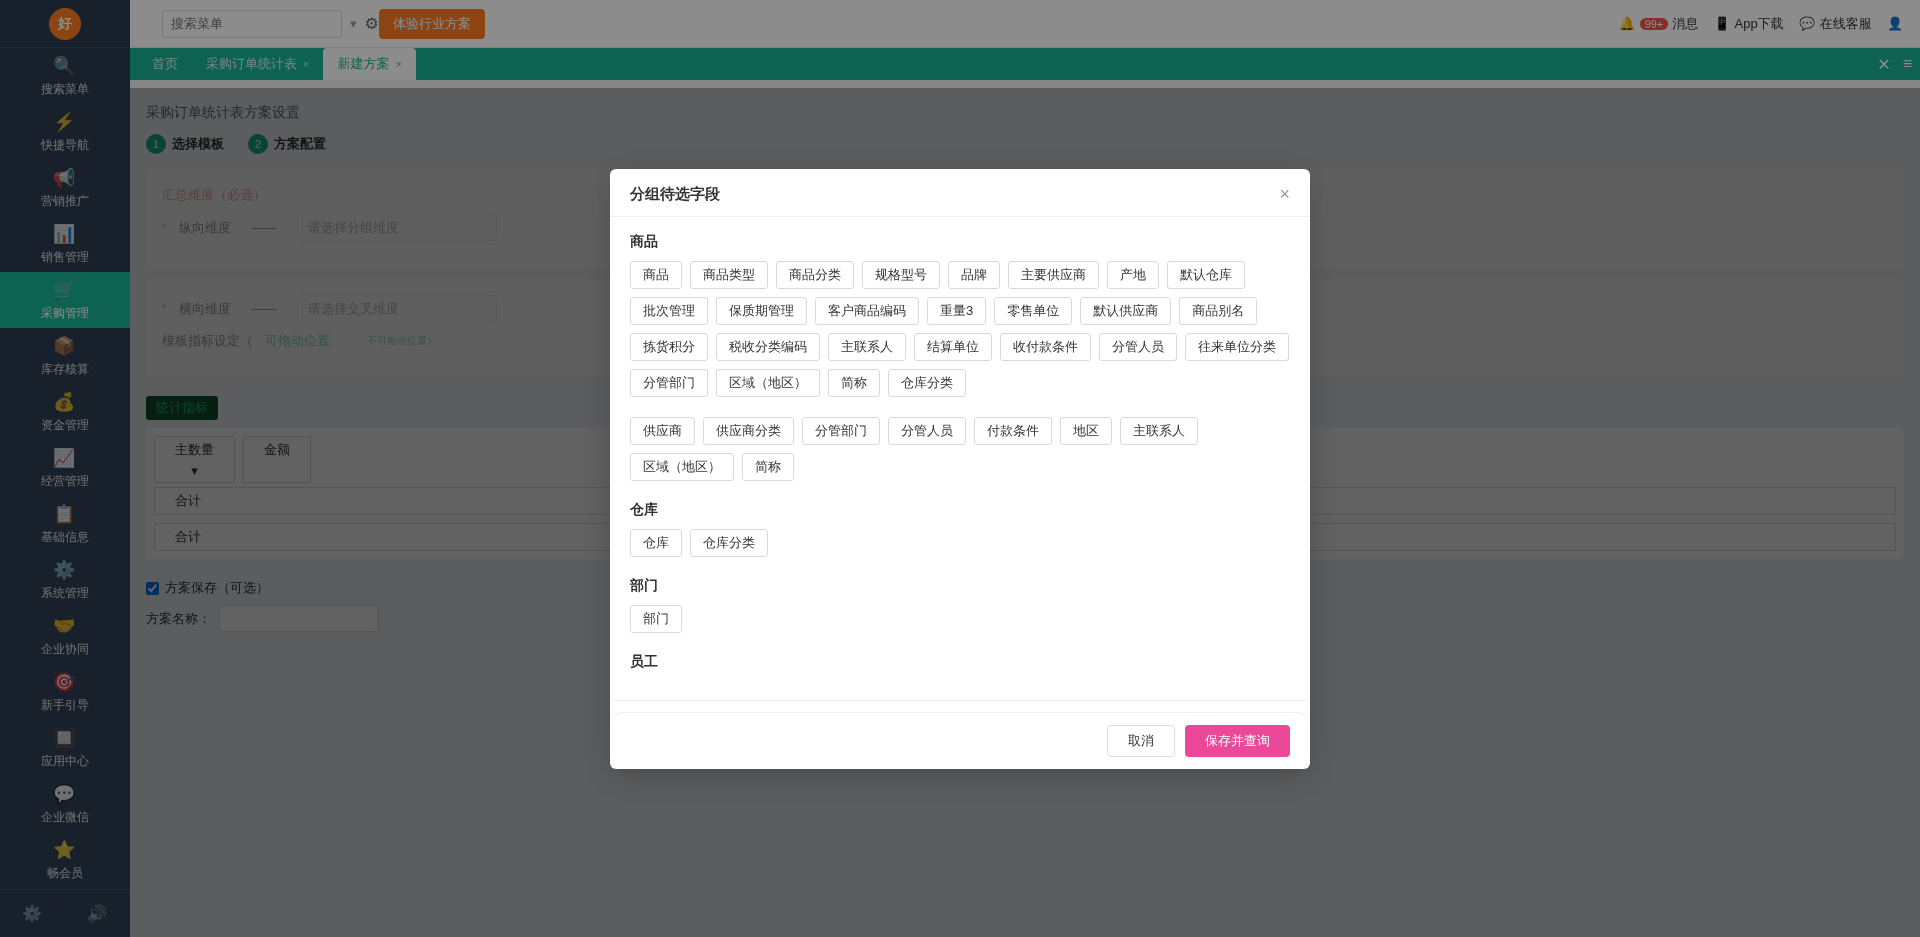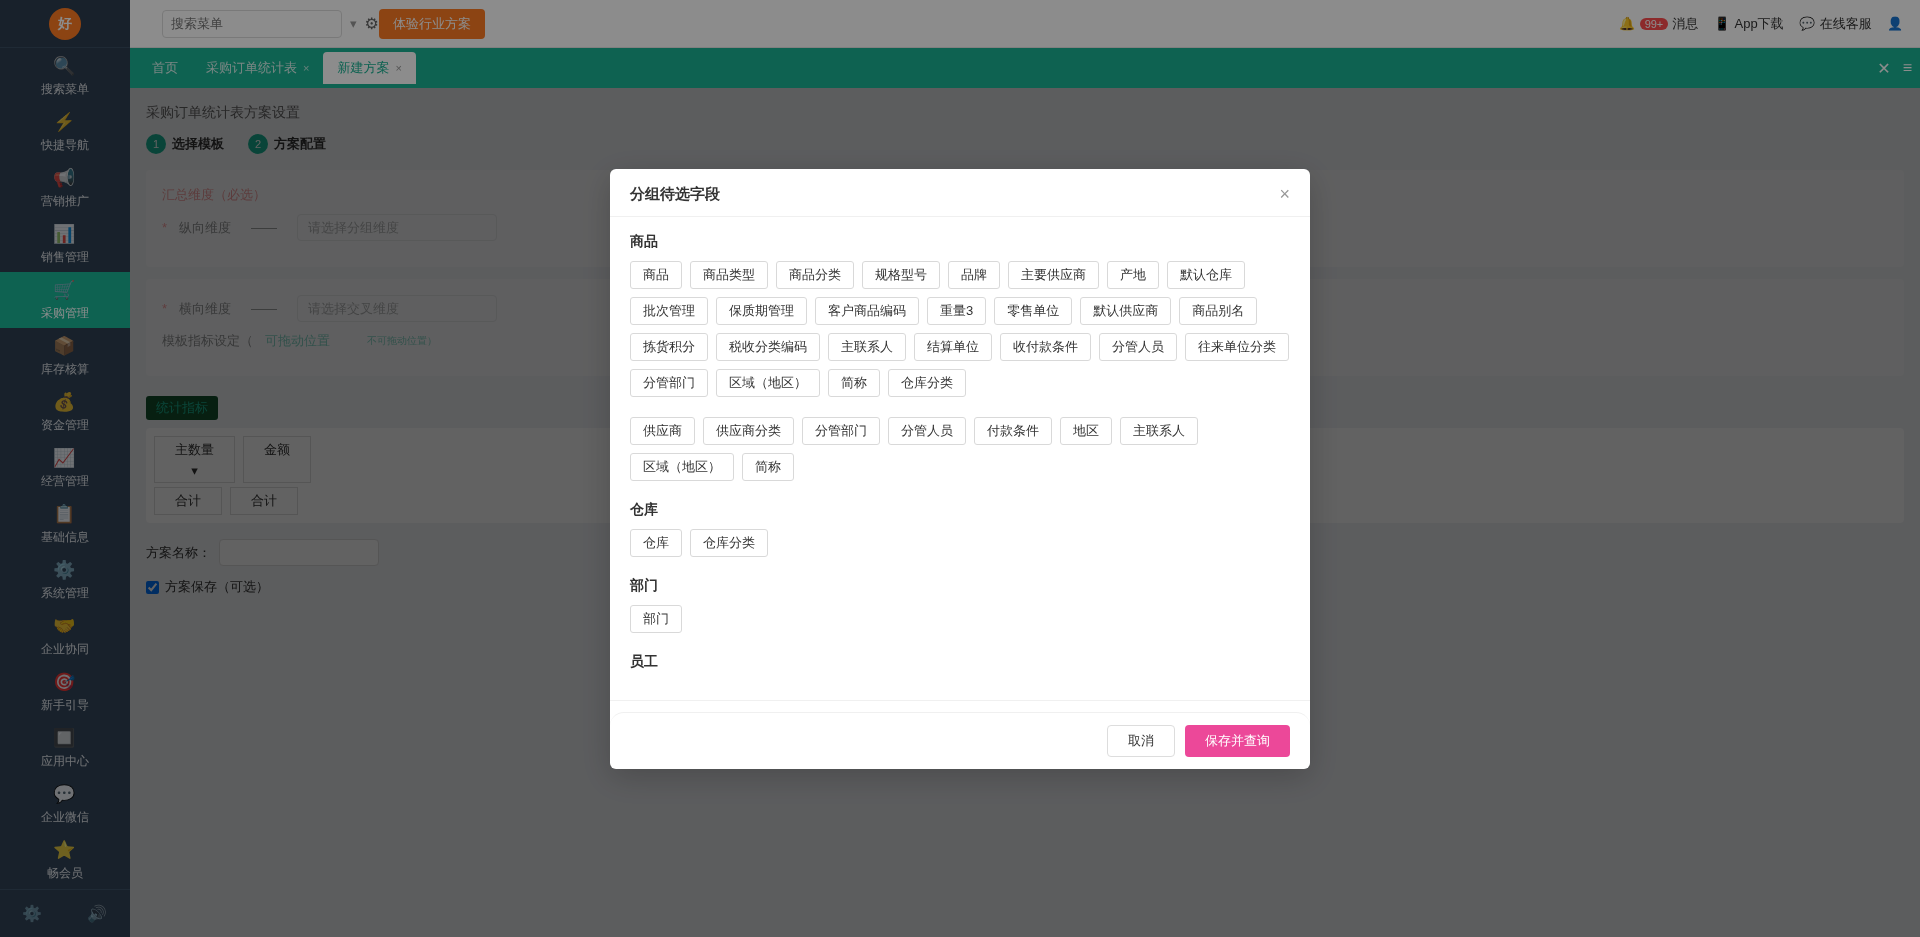--- a/index.html
+++ b/index.html
@@ -44,21 +44,21 @@
       font-size: 13px; color: #333; cursor: pointer;
     }
     .badge {
       background: #ff4d4f; color: white;
       border-radius: 10px; padding: 0 5px;
       font-size: 11px; min-width: 18px; text-align: center;
     }
 
     
     .nav-tabs {
-      height: 40px;
+      height: 32px;
       background: #1ab394;
       display: flex;
       align-items: center;
       padding: 0 8px;
       position: fixed; top: 48px; left: 130px; right: 0; z-index: 99;
     }
     .nav-tab {
       display: flex; align-items: center; gap: 6px;
       padding: 0 14px;
       height: 32px;
@@ -404,38 +404,38 @@
     <div style="background:#fff; padding:8px; border-radius:4px;">
       <div style="display:flex; gap:8px;">
         <div style="border:1px solid #ddd; padding:4px 20px; font-size:13px; display:flex; align-items:center; gap:4px;flex-direction:column;">
           <span>主数量</span>
           <span>▾</span>
         </div>
         <div style="border:1px solid #ddd; padding:4px 20px; font-size:13px;">
           <span>金额</span>
         </div>
       </div>
-      <div style="display:flex; gap:8px; margin-top:4px;">
+      <div style="display:flex; gap:8px; margin-top:4px;flex-direction:column;">
         <div style="border:1px solid #ddd; padding:4px 20px; font-size:13px;">
           <span>合计</span>
         </div>
         <div style="border:1px solid #ddd; padding:4px 20px; font-size:13px;">
           <span>合计</span>
         </div>
       </div>
     </div>
   </div>
 
+  <div style="margin-top:12px; display:flex; align-items:center; gap:6px;">
+    <input type="checkbox" checked="" style="">
+    <span style="font-size:13px;">方案保存（可选）</span>
+  </div>
   <div style="display:flex; align-items:center; gap:8px; margin-top:8px;">
     <span style="font-size:13px;">方案名称：</span>
     <input class="form-input" style="width: 160px;">
-  </div>
-  <div style="margin-top:12px; display:flex; align-items:center; gap:6px;">
-    <input type="checkbox" checked="" style="">
-    <span style="font-size:13px;">方案保存（可选）</span>
   </div>
 </div>
 
 <div class="overlay"></div>
 
 <div class="modal">
   <div class="modal-header">
     <span class="modal-title">分组待选字段</span>
     <span class="modal-close">×</span>
   </div>

